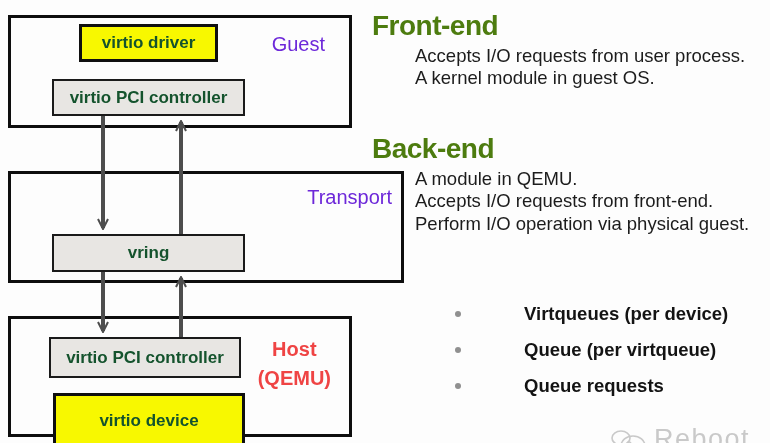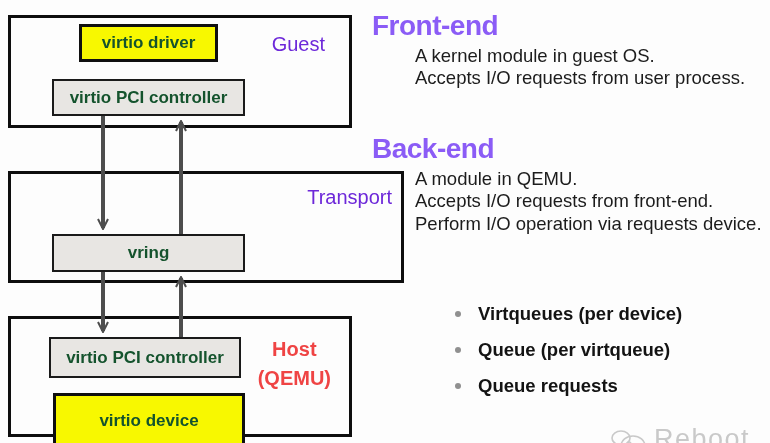--- a/index.html
+++ b/index.html
@@ -70,21 +70,21 @@
   }
   .arrows line { stroke: var(--arrow, #4d4d4d); stroke-width: 4; }
   .arrows marker path { stroke: var(--arrow, #4d4d4d); fill: none; stroke-width: 2; }
 
   
   .section { position: absolute; left: 372px; }
   .section-title {
     font-weight: bold;
     font-size: 28px;
     letter-spacing: -0.5px;
-    color: #8b5cf6;
+    color: #4d7c0f;
     line-height: 32px;
   }
   .section-lines {
     margin-top: 3px;
     padding-left: 43px;
     font-size: 18.5px;
     line-height: 22.3px;
     color: #1c1c1c;
   }
 
@@ -94,20 +94,21 @@
     top: 303px;
   }
   .bullet-item {
     display: flex;
     align-items: flex-start;
     margin-bottom: 14px;
     font-weight: bold;
     font-size: 18.5px;
     color: #131313;
     white-space: nowrap;
+    gap: 46px;
   }
   .bullet-dot {
     width: 6px;
     height: 6px;
     border-radius: 50%;
     background: #909090;
     margin: 8px 17px 0 0;
     flex: 0 0 auto;
   }
 
@@ -170,31 +171,31 @@
     <line x1="181" y1="234" x2="181" y2="122" marker-end="url(#arrowhead)"></line>
 
     <line x1="103" y1="272" x2="103" y2="331" marker-end="url(#arrowhead)"></line>
 
     <line x1="181" y1="337" x2="181" y2="278" marker-end="url(#arrowhead)"></line>
   </svg>
 
   <div class="section" style="top:10px;">
     <div class="section-title">Front-end</div>
     <div class="section-lines">
+      <div>Accepts I/O requests from user process.</div>
       <div>A kernel module in guest OS.</div>
-      <div>Accepts I/O requests from user process.</div>
     </div>
   </div>
 
   <div class="section" style="top:133px;">
     <div class="section-title">Back-end</div>
     <div class="section-lines">
       <div>A module in QEMU.</div>
       <div>Accepts I/O requests from front-end.</div>
-      <div>Perform I/O operation via requests device.</div>
+      <div>Perform I/O operation via physical guest.</div>
     </div>
   </div>
 
   <div class="bullet-list">
     <div class="bullet-item">
       <span class="bullet-dot"></span>
       <span>Virtqueues (per device)</span>
     </div>
     <div class="bullet-item">
       <span class="bullet-dot"></span>

